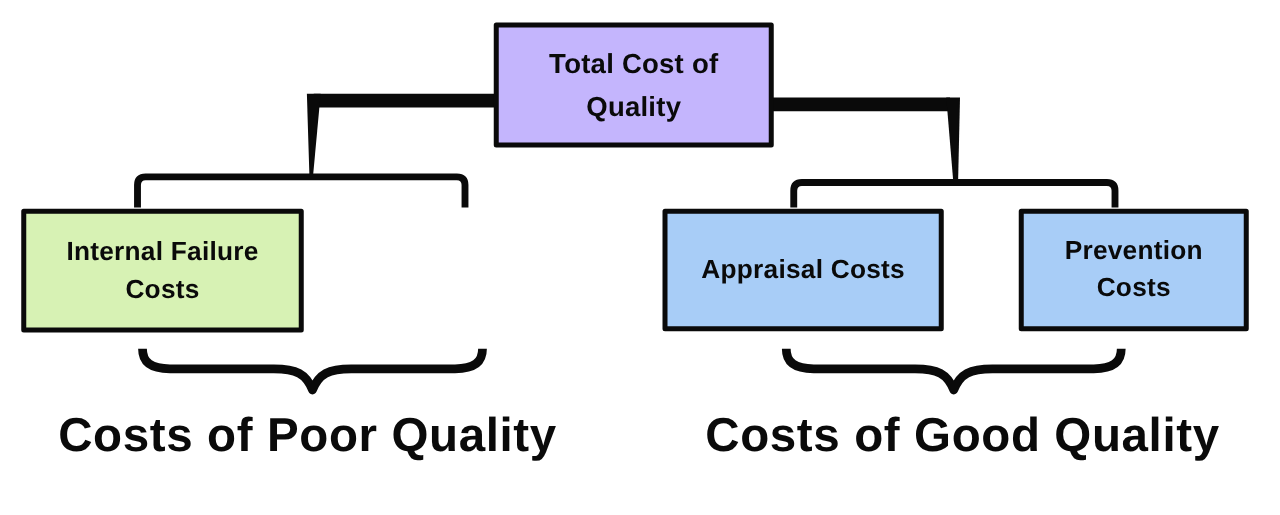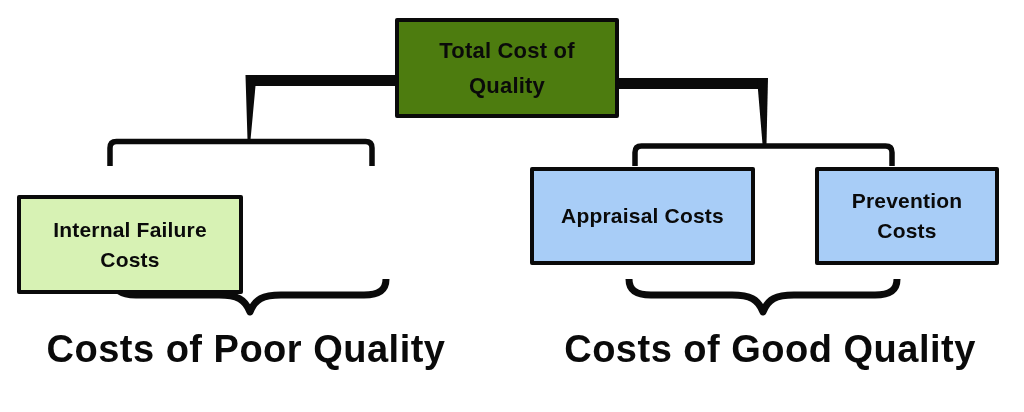--- a/index.html
+++ b/index.html
@@ -42,28 +42,28 @@
     align-items:center;
     justify-content:center;
     text-align:center;
     font-size:21px;
     font-weight:600;
     line-height:1.42;
     letter-spacing:.2px;
   }
   .node-root{
     left:395px;top:18px;width:224px;height:100px;
-    background:#4d7c0f;
+    background:#c4b5fd;
     font-size:22px;
     line-height:1.6;
     padding:0 18px;
   }
   .node-green{background:var(--poor-quality-fill);}
   .node-blue{background:var(--good-quality-fill);align-items:center;}
-  .node-b1{left:17px;top:167px;width:226px;height:99px;padding:0 22px;margin-top:28px;}
+  .node-b1{left:17px;top:167px;width:226px;height:99px;padding:0 22px;}
   .node-b2{left:262px;top:167px;width:226px;height:99px;padding:0 22px;}
   .node-b3{left:530px;top:167px;width:225px;height:98px;padding:0 14px;}
   .node-b4{left:775px;top:167px;width:184px;height:98px;padding:0 14px;margin-left:40px;}
   .group-label{
     position:absolute;
     top:328px;
     transform:translateX(-50%);
     white-space:nowrap;
     font-size:38px;
     font-weight:600;

